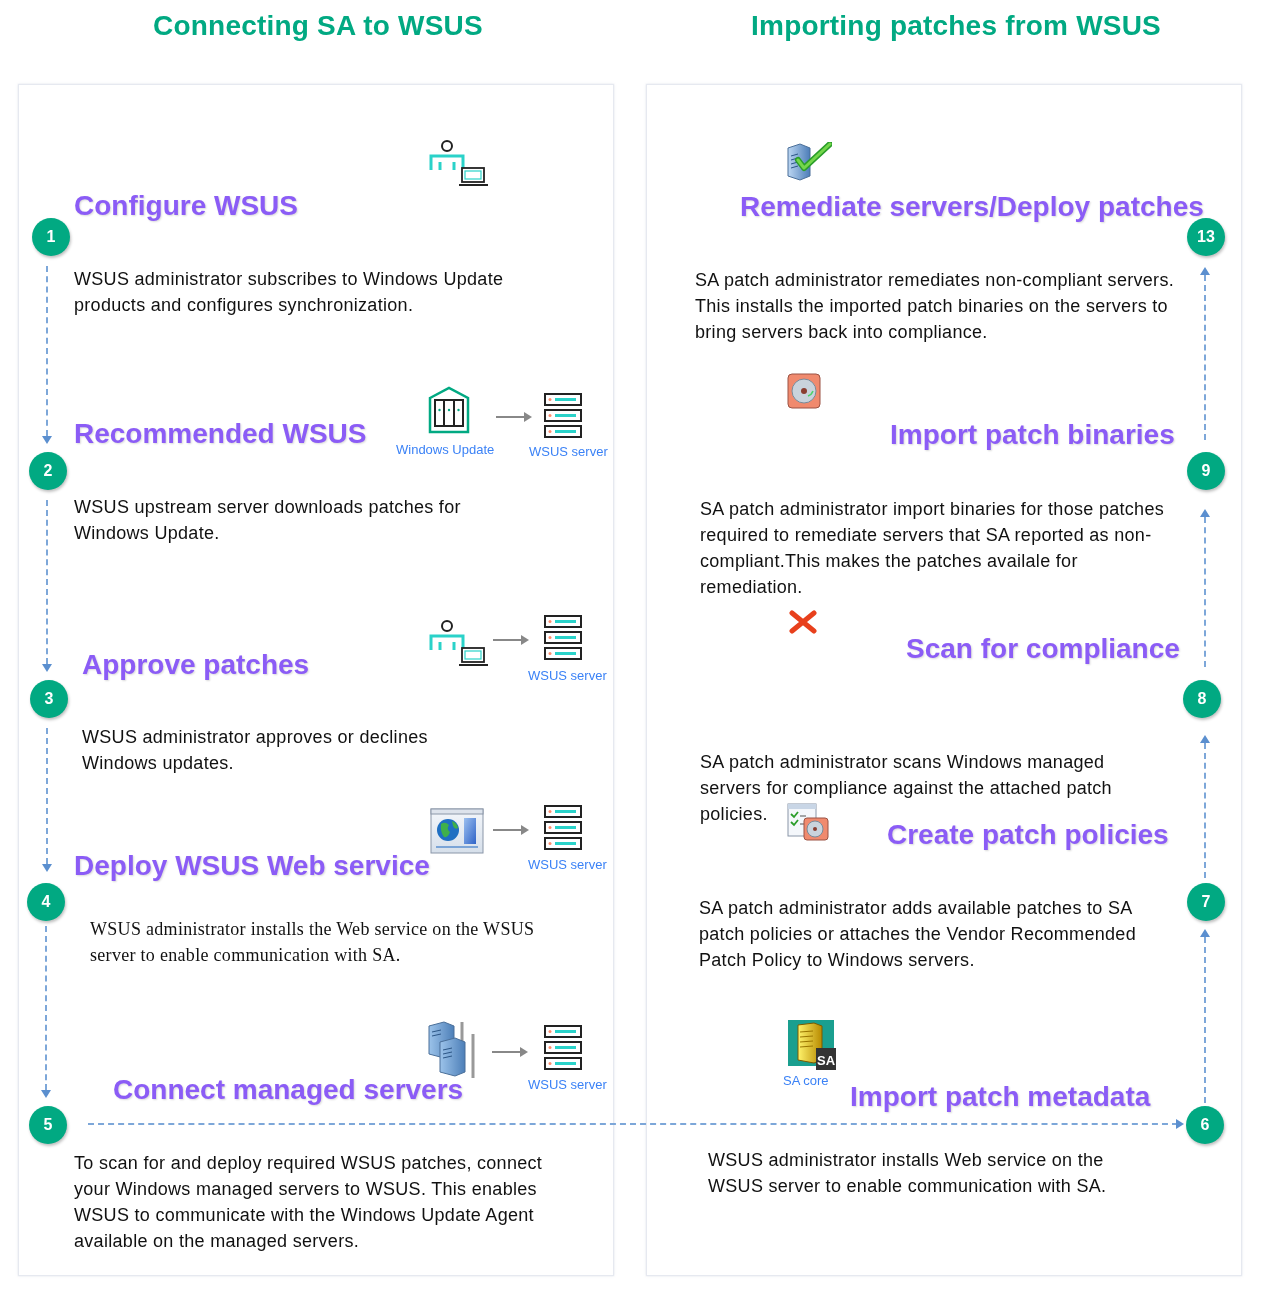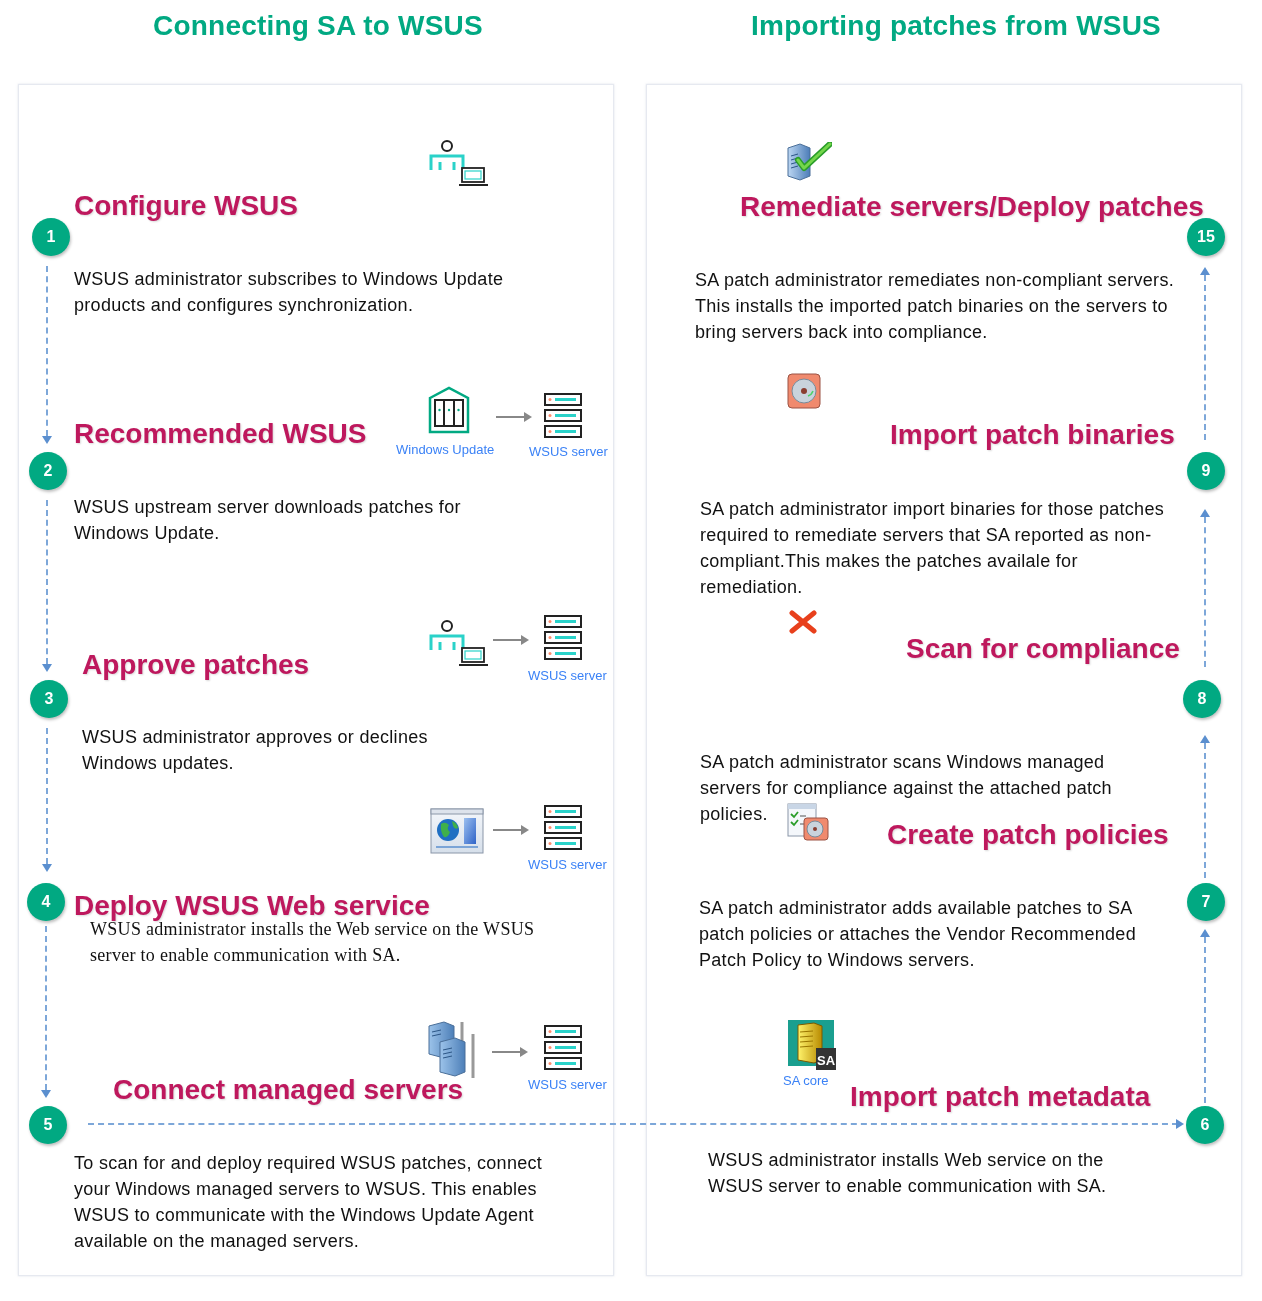--- a/index.html
+++ b/index.html
@@ -9,21 +9,21 @@
   .col-title {
     position: absolute; top: 10px; font-size: 28px; font-weight: bold;
     color: #01a982; text-align: center; letter-spacing: 0.2px;
   }
   .panel {
     position: absolute; background: #fff;
     border: 1px solid #e6e9f0;
     box-shadow: 0 0 2px rgba(200,205,220,0.6);
   }
   .step-title {
-    position: absolute; font-size: 28px; font-weight: bold; color: #be185d;
+    position: absolute; font-size: 28px; font-weight: bold; color: #8b5cf6;
     white-space: nowrap;
     text-shadow: 1px 1px 2px rgba(0,0,0,0.15);
   }
   .step-desc {
     position: absolute; font-size: 18px; line-height: 26px; color: #111;
     letter-spacing: 0.3px;
   }
   .circle {
     position: absolute; width: 38px; height: 38px; border-radius: 50%;
     background: #01a982; color: #fff; font-weight: bold; font-size: 16px;
@@ -177,21 +177,21 @@
       <line x1="11" y1="23.5" x2="32" y2="23.5"></line>
       <line x1="11" y1="39.5" x2="32" y2="39.5"></line>
     </g>
   <g fill="#ff8d6d">
       <circle cx="6" cy="7.5" r="1.5"></circle>
       <circle cx="6" cy="23.5" r="1.5"></circle>
       <circle cx="6" cy="39.5" r="1.5"></circle>
     </g>
 </svg>
 <div class="icon-label" style="left:528px; top:857px;">WSUS server</div>
-<div class="step-title" style="left:74px; top:850px;margin-top:40px;">Deploy WSUS Web service</div>
+<div class="step-title" style="left:74px; top:850px;">Deploy WSUS Web service</div>
 <div class="circle" style="left:27px; top:883px;">4</div>
 <div class="step-desc" style="left:90px; top:916px; width:470px;font-family:Liberation Serif, serif;">WSUS administrator installs the Web service on the WSUS server to enable communication with SA.</div>
 <div class="vline" style="left:45px; top:926px; height:164px;"></div>
 <div class="arrow-down" style="left:41px; top:1090px;"></div>
 
 <svg class="icon" style="left:426px; top:1020px;" width="50" height="60" viewBox="0 0 50 60">
   <defs>
     <linearGradient id="sv" x1="0" y1="0" x2="1" y2="0">
         <stop offset="0" stop-color="#9cc3ea"></stop>
         <stop offset="1" stop-color="#4d7fb8"></stop>
@@ -246,21 +246,21 @@
   <g stroke="#2c5686" stroke-width="1">
       <line x1="5" y1="14" x2="12" y2="12"></line>
       <line x1="5" y1="18" x2="12" y2="16"></line>
       <line x1="5" y1="22" x2="12" y2="20"></line>
       <line x1="5" y1="26" x2="12" y2="24"></line>
     </g>
   <path d="M12 18 L18 26 L44 2" fill="none" stroke="#2a9d2a" stroke-width="6" stroke-linecap="round" stroke-linejoin="round"></path>
   <path d="M12 18 L18 26 L44 2" fill="none" stroke="#74d64a" stroke-width="3" stroke-linecap="round" stroke-linejoin="round"></path>
 </svg>
 <div class="step-title" style="left:740px; top:191px;">Remediate servers/Deploy patches</div>
-<div class="circle" style="left:1187px; top:218px;">15</div>
+<div class="circle" style="left:1187px; top:218px;">13</div>
 <div class="step-desc" style="left:695px; top:267px; width:490px;">SA patch administrator remediates non-compliant servers. This installs the imported patch binaries on the servers to bring servers back into compliance.</div>
 <div class="arrow-up" style="left:1200px; top:267px;"></div>
 <div class="vline" style="left:1204px; top:275px; height:165px;"></div>
 
 <svg class="icon" style="left:786px; top:372px;" width="38" height="38" viewBox="0 0 38 38">
   <rect x="2" y="2" width="32" height="34" rx="4" fill="#f08a6e" stroke="#9b5344" stroke-width="1"></rect>
   <circle cx="18" cy="19" r="12" fill="#c9d3dc" stroke="#7a8a99" stroke-width="1"></circle>
   <circle cx="18" cy="19" r="3" fill="#8a3d30"></circle>
   <path d="M22 24 A8 8 0 0 0 27 19" fill="none" stroke="#4ed36a" stroke-width="1.5"></path>
 </svg>

